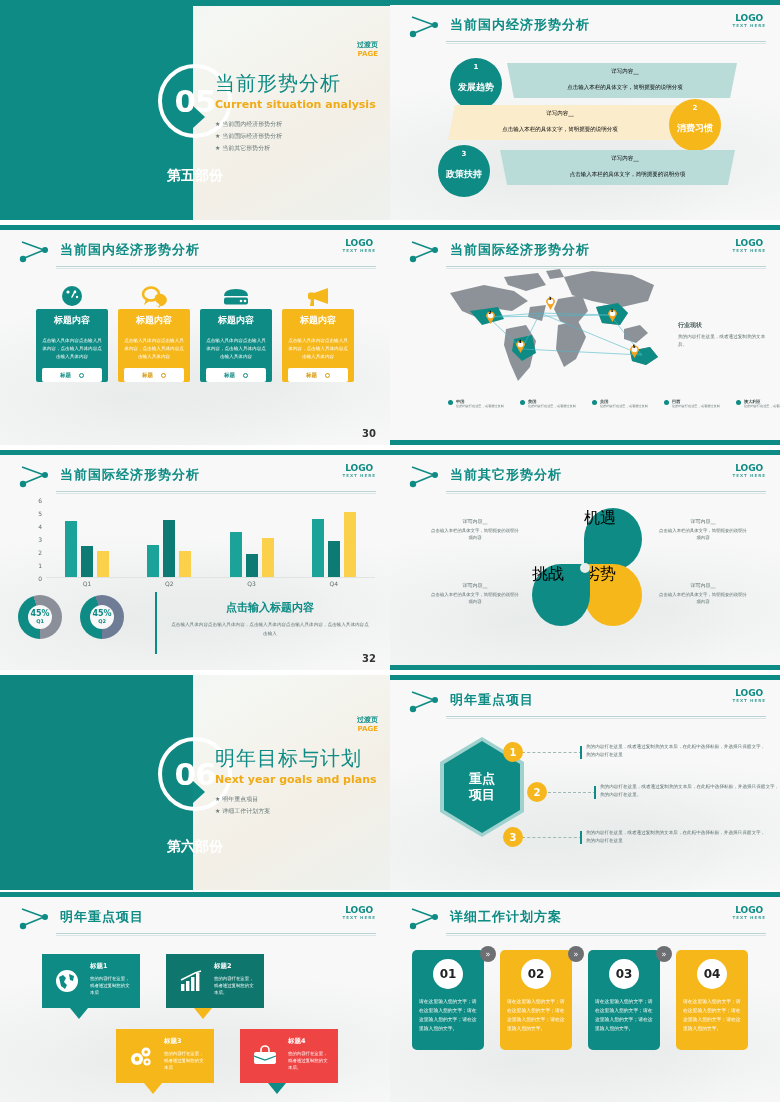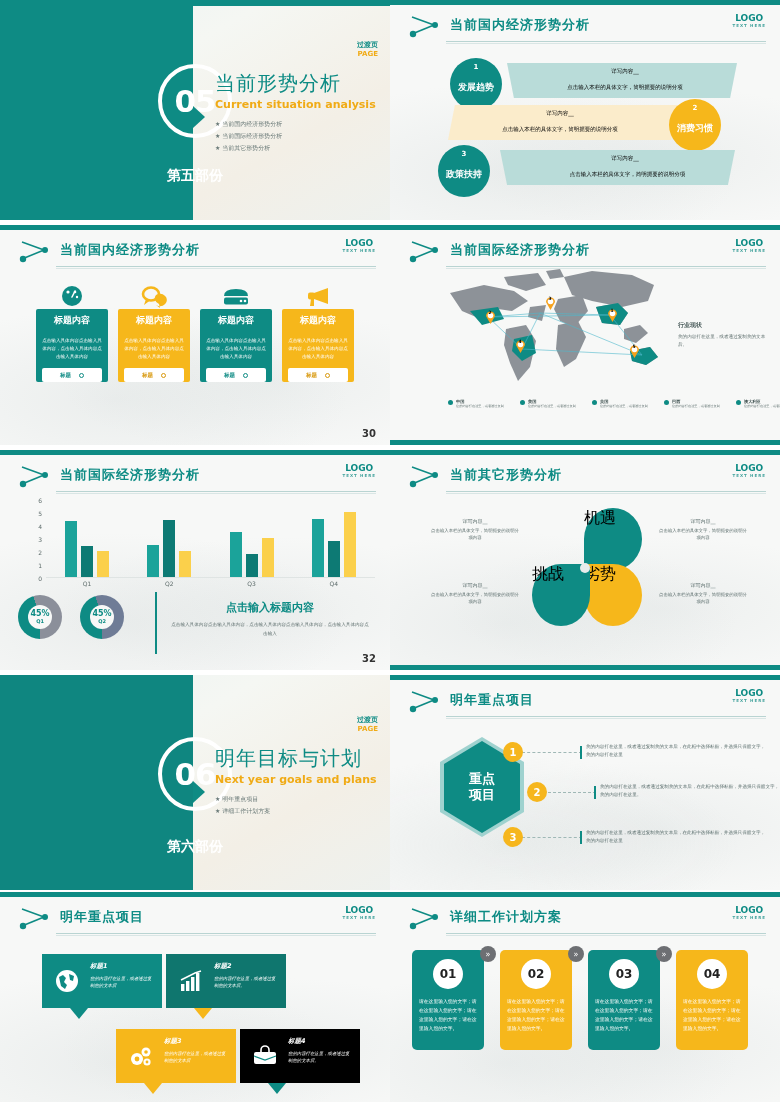--- a/index.html
+++ b/index.html
@@ -89,21 +89,21 @@
       clip-path:polygon(50% 0%,100% 25%,100% 75%,50% 100%,0% 75%,0% 25%);
       display:flex; align-items:center; justify-content:center; flex-direction:column; }
   .hexin span { color:#fff; font-size:13px; font-weight:bold; line-height:1.25; }
   .stepcirc { position:absolute; width:20px;height:20px;border-radius:50%;background:#f6b61d;
       display:flex;align-items:center;justify-content:center;color:#fff;font-size:10px;font-weight:bold; }
   .steptxt { position:absolute; width:180px; font-size:4.6px; line-height:1.7; color:#566a69; }
   .dline { position:absolute; height:0; border-top:1px dashed #9fb8b6; }
   .vtick { position:absolute; width:2px; height:13px; background:#0e8b84; }
 
   
-  .bub { position:absolute; width:120px;font-style:italic; }
+  .bub { position:absolute; width:98px; }
   .bub .body { padding:8px 8px 8px 8px; display:flex; gap:6px; height:54px; }
   .bub .tail { width:0;height:0; border-left:9px solid transparent; border-right:9px solid transparent; margin-left:28px; }
   .bub .bicon { width:34px; display:flex; align-items:center; justify-content:center; }
   .bub .btxt { flex:1; }
   .bub .bt1 { font-size:6.5px; font-weight:bold; color:#fff; margin-bottom:4px; }
   .bub .bt2 { font-size:4.4px; line-height:1.6; color:#fff; }
 
   
   .sc { position:absolute; width:72px; height:100px; border-radius:5px; }
   .sc .num { position:absolute; left:50%; top:9px; transform:translateX(-50%);
@@ -694,21 +694,21 @@
         </div>
         <div class="btxt">
           <div class="bt1">标题3</div>
           <div class="bt2">您的内容打在这里，或者通过复制您的文本后</div>
         </div>
       </div>
       <div class="tail" style="border-top:11px solid #f6b71b;"></div>
     </div>
 
     <div class="bub" style="left:240px;top:137px;">
-      <div class="body" style="background:#000000;">
+      <div class="body" style="background:#ef4444;">
         <div class="bicon">
           <svg width="26" height="22" viewBox="0 0 26 22">
           <path d="M9 7 V5 a3 3 0 0 1 8 0 V7" stroke="#fff" stroke-width="1.6" fill="none"></path>
           <rect x="2" y="7" width="22" height="12" rx="2" fill="#fff"></rect>
           <path d="M2 11 L13 15 L24 11" stroke="#0e8b84" stroke-width="1.2" fill="none"></path>
             </svg>
         </div>
         <div class="btxt">
           <div class="bt1">标题4</div>
           <div class="bt2">您的内容打在这里，或者通过复制您的文本后。</div>

